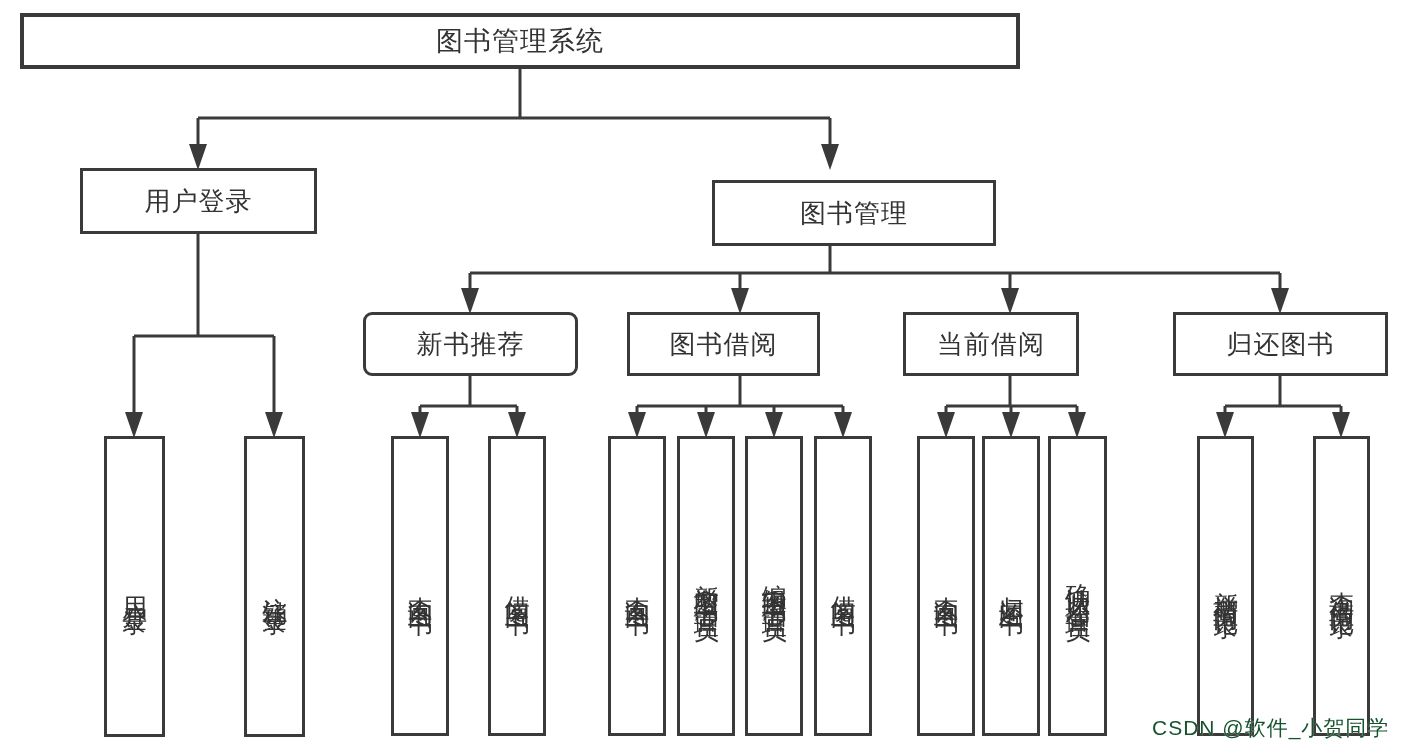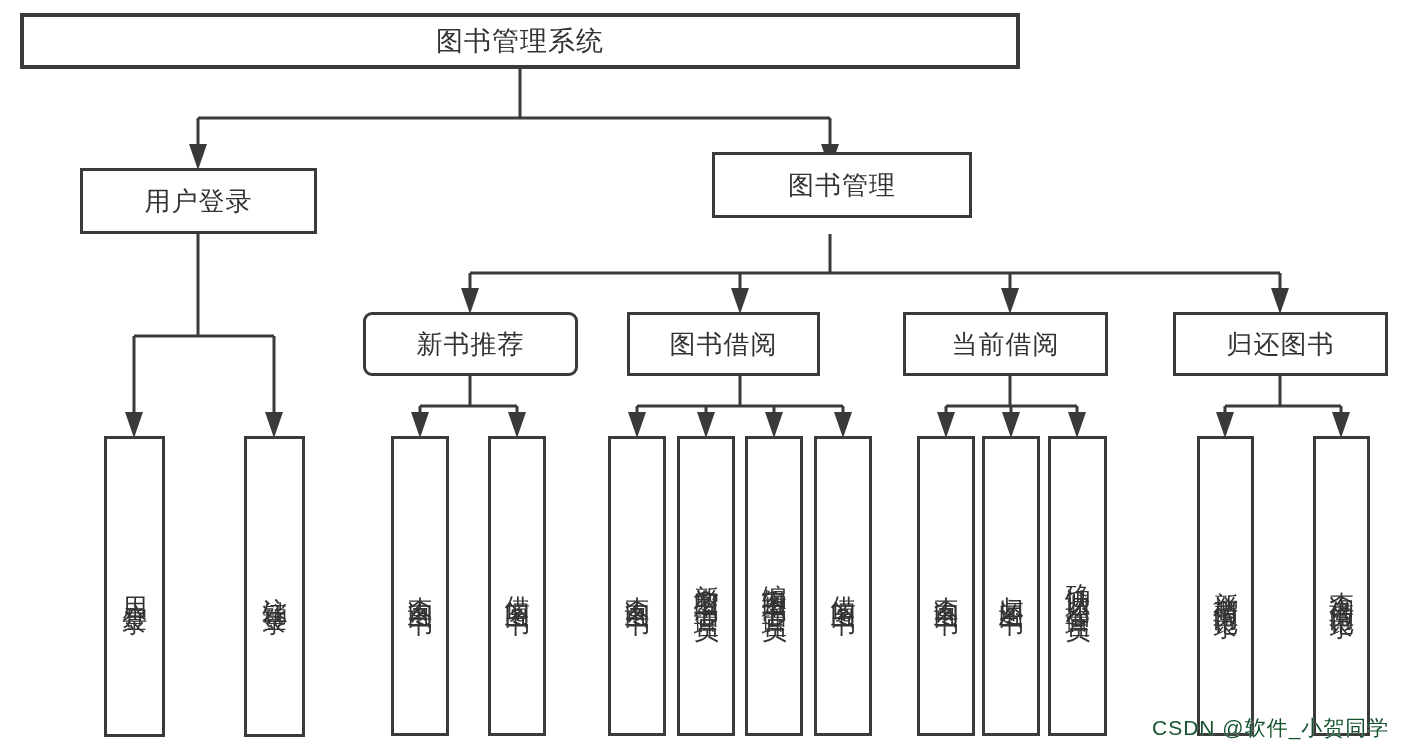--- a/index.html
+++ b/index.html
@@ -102,25 +102,25 @@
       <polygon points="1002,412 1020,412 1011,438"></polygon>
       <polygon points="1068,412 1086,412 1077,438"></polygon>
       <polygon points="1216,412 1234,412 1225,438"></polygon>
       <polygon points="1332,412 1350,412 1341,438"></polygon>
     </g>
   </svg>
 
   <div class="node root" style="left:20px; top:13px; width:1000px; height:56px;">图书管理系统</div>
 
   <div class="node" style="left:80px; top:168px; width:237px; height:66px;">用户登录</div>
-  <div class="node" style="left:712px; top:152px; width:260px; height:66px;text-align:right;">图书管理</div>
+  <div class="node" style="left:712px; top:180px; width:284px; height:66px;text-align:right;">图书管理</div>
 
   <div class="node" style="left:363px; top:312px; width:215px; height:64px;border-radius:9px;">新书推荐</div>
   <div class="node" style="left:627px; top:312px; width:193px; height:64px;">图书借阅</div>
-  <div class="node" style="left:903px; top:312px; width:205px; height:64px;">当前借阅</div>
+  <div class="node" style="left:903px; top:312px; width:176px; height:64px;">当前借阅</div>
   <div class="node" style="left:1173px; top:312px; width:215px; height:64px;">归还图书</div>
 
   <div class="node leaf" style="left:104px; top:436px; width:61px; height:301px;">用户登录</div>
   <div class="node leaf" style="left:244px; top:436px; width:61px; height:301px;">注销登录</div>
 
   <div class="node leaf" style="left:391px; top:436px; width:58px; height:300px;">查询图书</div>
   <div class="node leaf" style="left:488px; top:436px; width:58px; height:300px;">借阅图书</div>
 
   <div class="node leaf" style="left:608px; top:436px; width:58px; height:300px;">查询图书</div>
   <div class="node leaf" style="left:677px; top:436px; width:58px; height:300px;">新增图书（管理员）</div>

